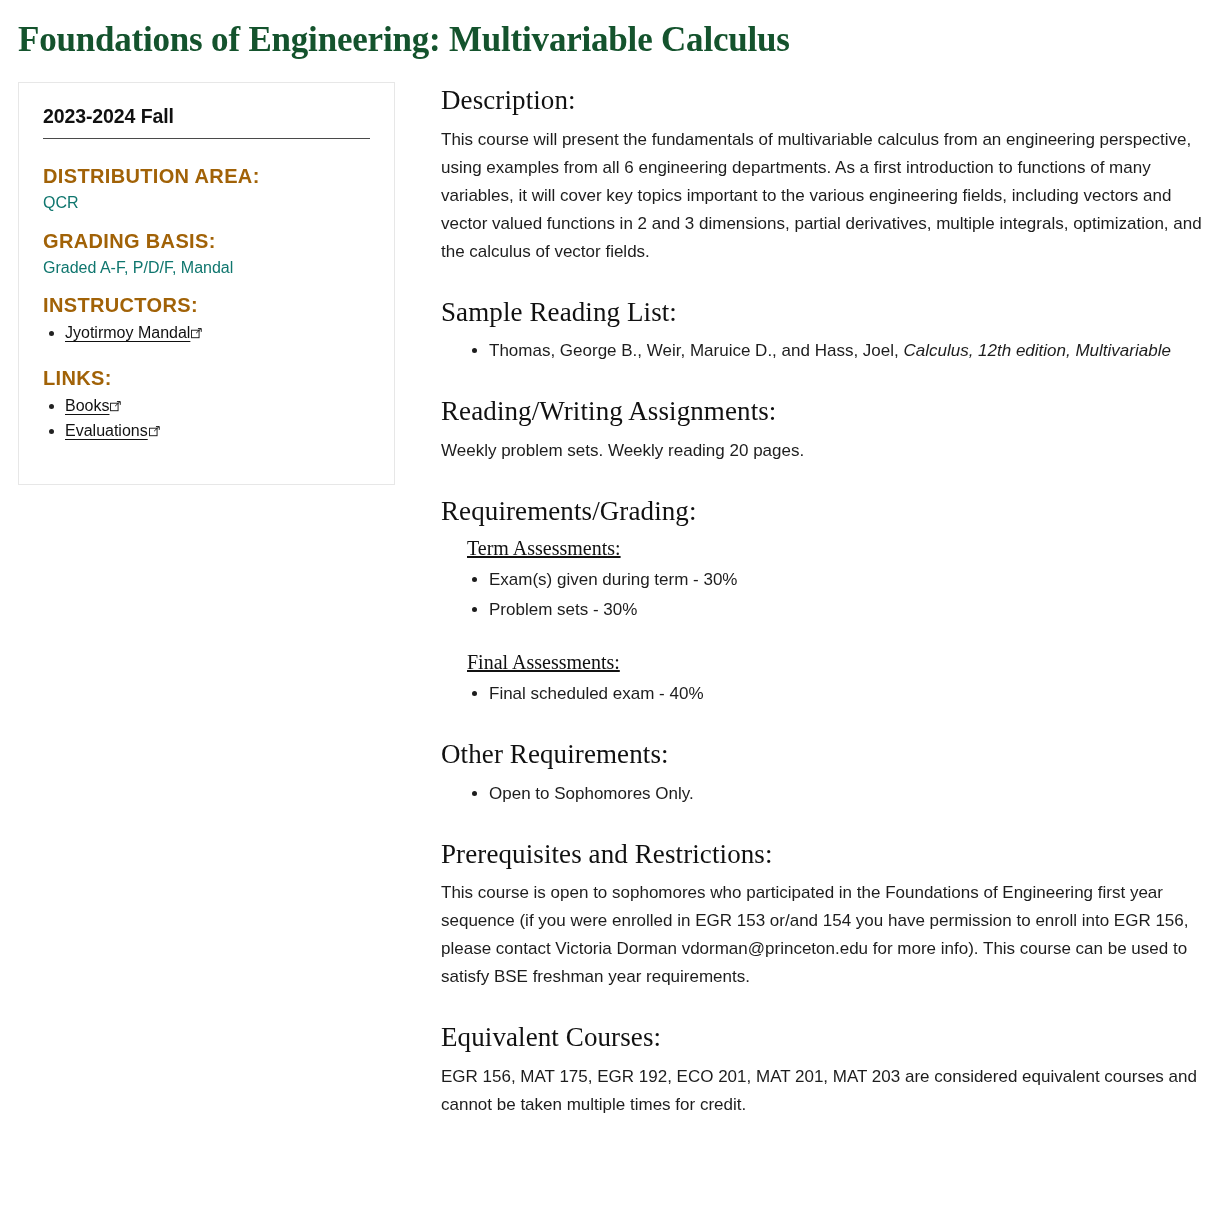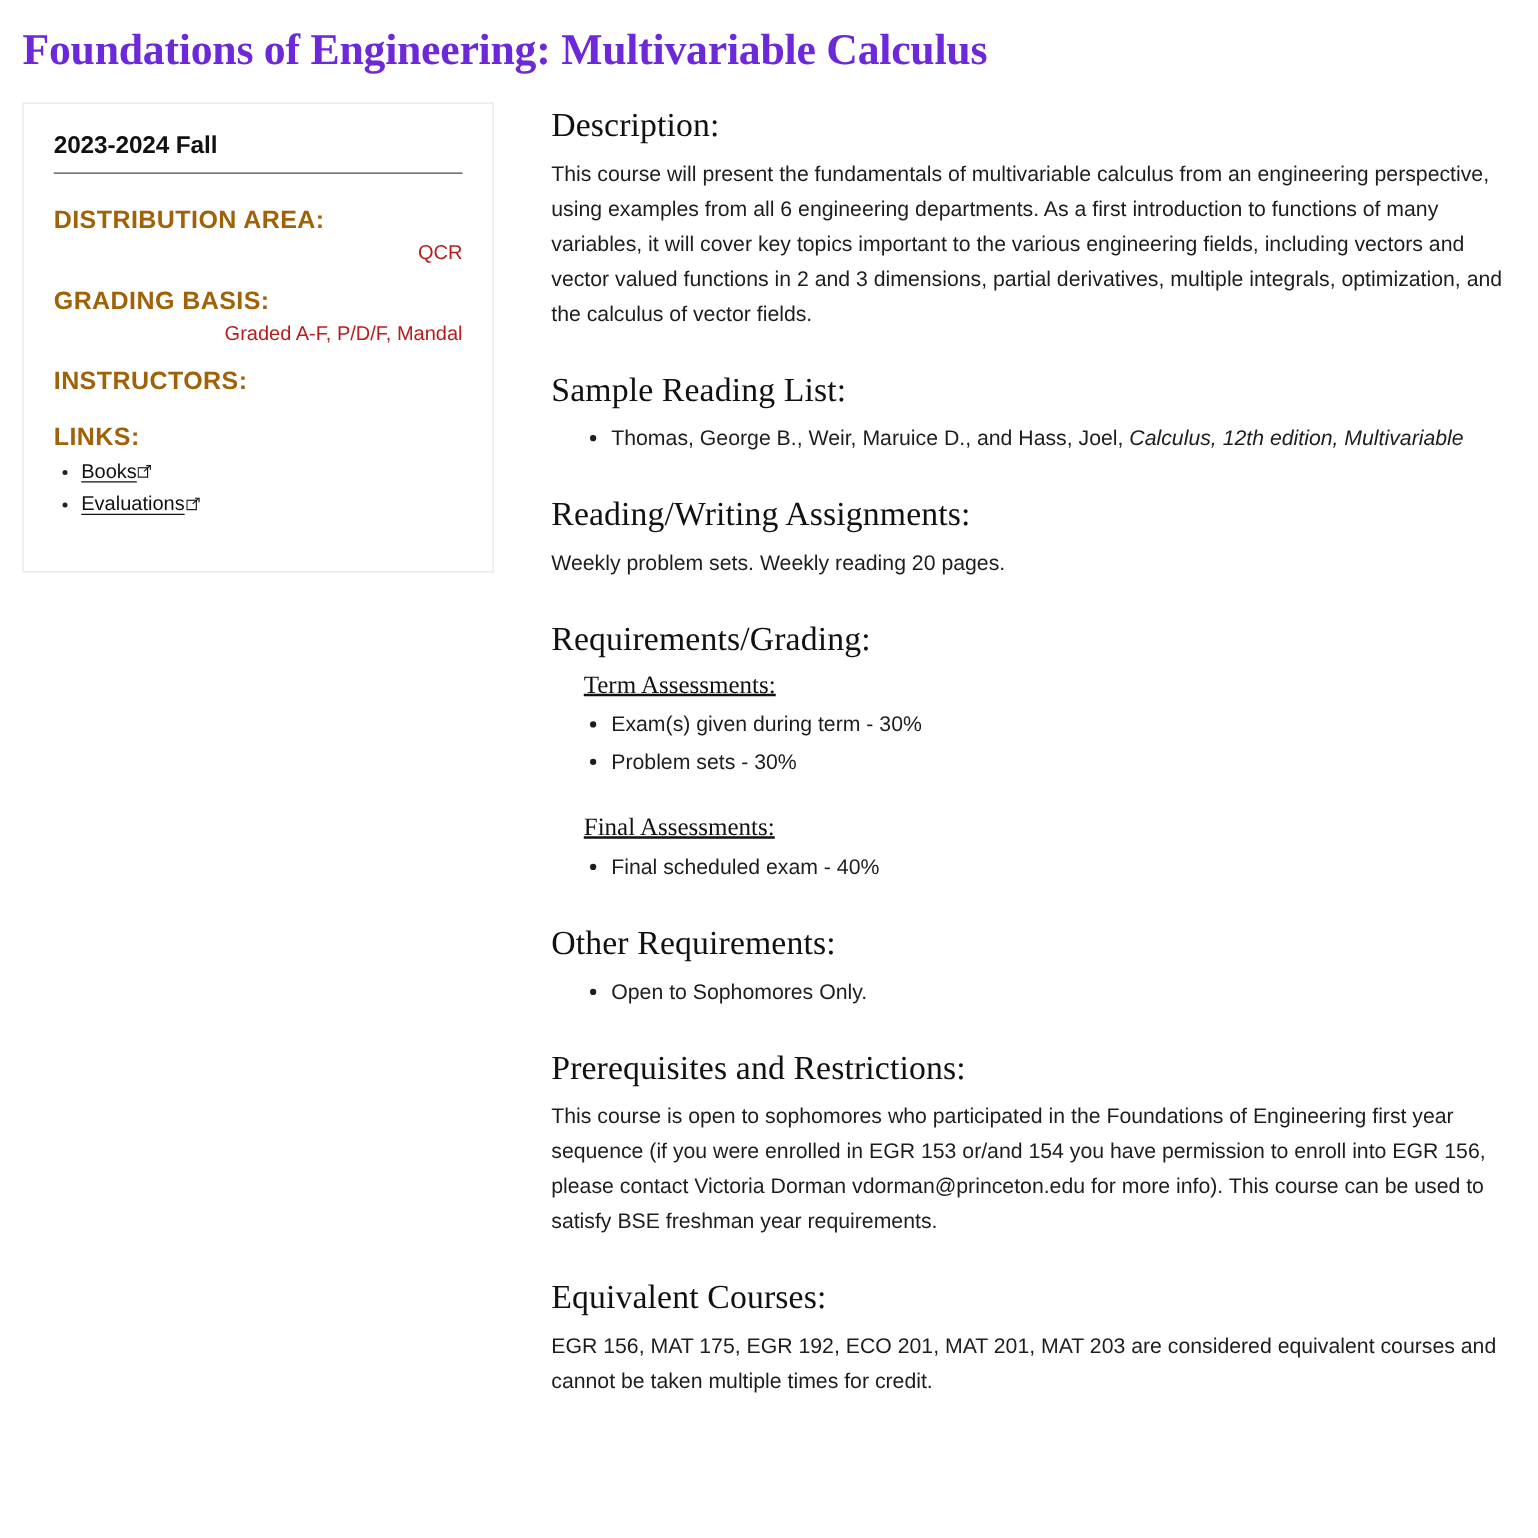--- a/index.html
+++ b/index.html
@@ -21,21 +21,21 @@
     padding: 0;
     box-sizing: border-box;
   }
 
   
   .page-title {
     font-family: "Liberation Serif", serif;
     font-weight: bold;
     font-size: 35px;
     line-height: 1.15;
-    color: #6d28d9;
+    color: #14532d;
     margin: 0;
     padding: 20px 20px 0 18px;
     letter-spacing: -0.2px;
   }
 
   
   .layout {
     display: flex;
     align-items: flex-start;
     padding: 22px 18px 0 18px;
@@ -78,24 +78,23 @@
   .field-label {
     font-size: 20px;
     font-weight: bold;
     letter-spacing: 0.35px;
     color: #a16207;
     margin: 0 0 4px 0;
     text-transform: uppercase;
   }
   .field-value {
     font-size: 16px;
-    color: #b91c1c;
+    color: #0f766e;
     margin: 0;
     line-height: 1.35;
-    text-align: right;
   }
   .field-list {
     list-style: disc;
     margin: 2px 0 0 0;
     padding-left: 22px;
   }
   .field-list li {
     font-size: 16px;
     line-height: 1.45;
     margin-bottom: 2px;
@@ -188,20 +187,29 @@
         <div class="field-value">QCR</div>
       </div>
 
       <div class="field">
         <div class="field-label">GRADING BASIS:</div>
         <div class="field-value">Graded A-F, P/D/F, Mandal</div>
       </div>
 
       <div class="field">
         <div class="field-label">INSTRUCTORS:</div>
+        <ul class="field-list">
+          <li>
+            <a class="ext-link" href="#"><span>Jyotirmoy Mandal</span><span class="ext-icon"><svg viewBox="0 0 12 12" width="11" height="11" aria-hidden="true">
+                    <rect x="0.6" y="2.4" width="8.2" height="8.2" fill="none" stroke="#111111" stroke-width="1"></rect>
+                    <path d="M5.6 5.6 L11 0.6" stroke="#111111" stroke-width="1" fill="none"></path>
+                    <path d="M7.6 0.6 L11.2 0.6 L11.2 4.2" stroke="#111111" stroke-width="1" fill="none"></path>
+                  </svg></span></a>
+          </li>
+        </ul>
       </div>
 
       <div class="field links-block">
         <div class="field-label">LINKS:</div>
         <ul class="field-list">
           <li>
             <a class="ext-link" href="#"><span>Books</span><span class="ext-icon"><svg viewBox="0 0 12 12" width="11" height="11" aria-hidden="true">
                     <rect x="0.6" y="2.4" width="8.2" height="8.2" fill="none" stroke="#111111" stroke-width="1"></rect>
                     <path d="M5.6 5.6 L11 0.6" stroke="#111111" stroke-width="1" fill="none"></path>
                     <path d="M7.6 0.6 L11.2 0.6 L11.2 4.2" stroke="#111111" stroke-width="1" fill="none"></path>

